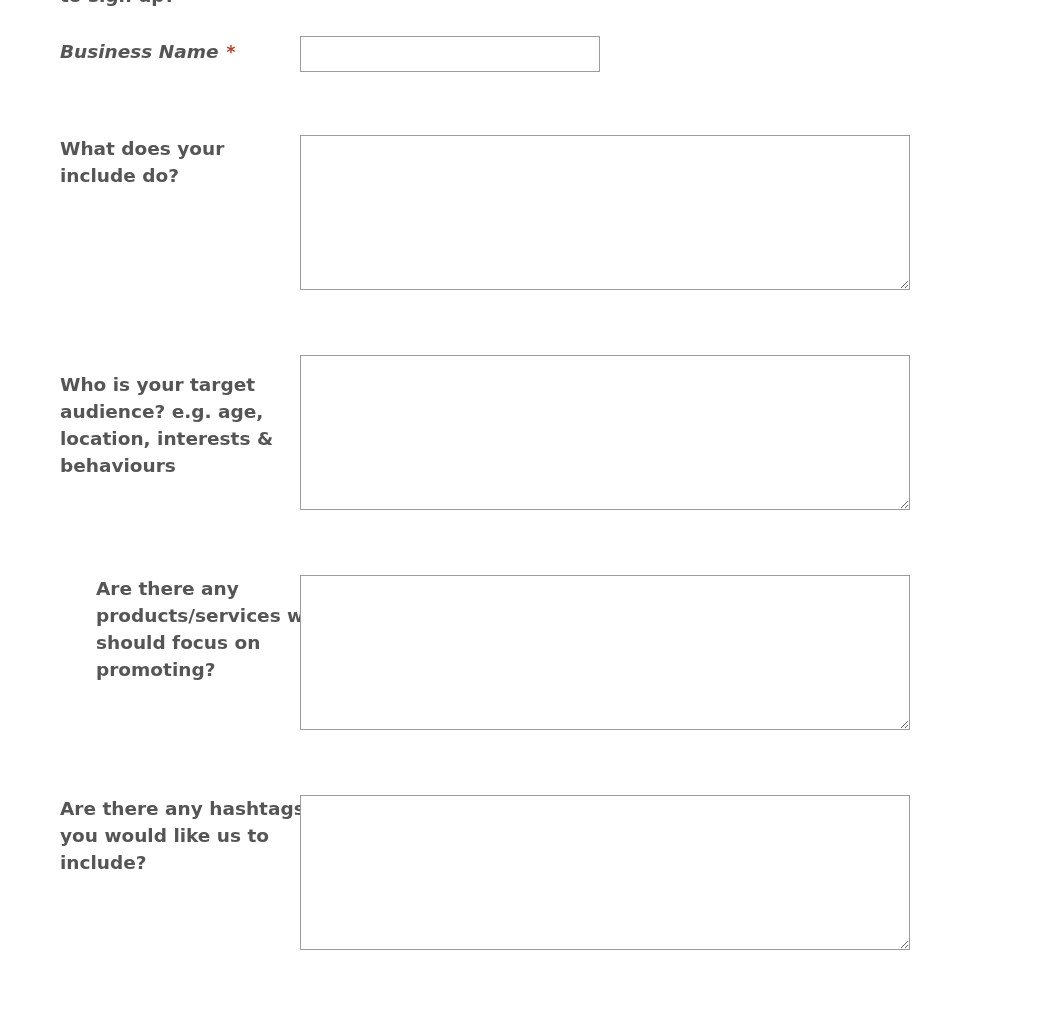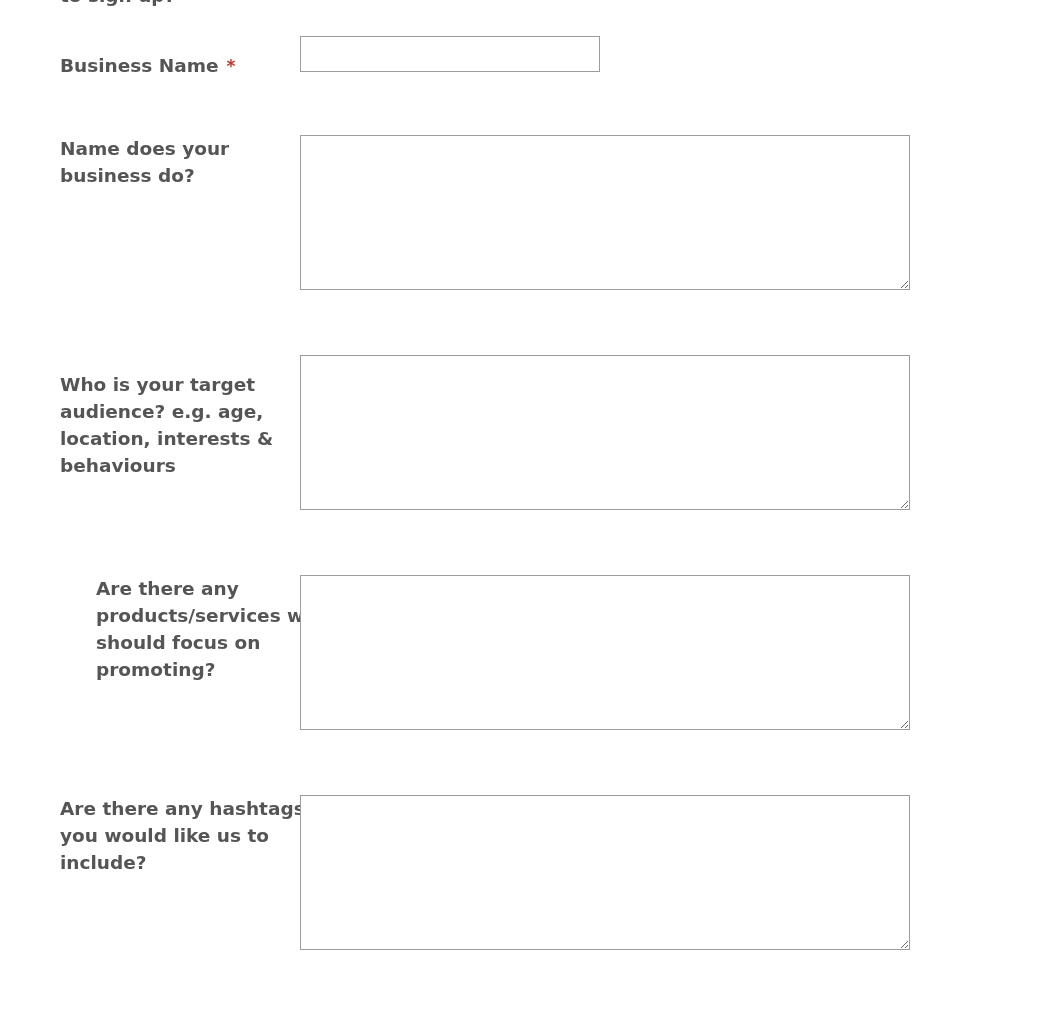--- a/index.html
+++ b/index.html
@@ -67,21 +67,21 @@
     outline: none;
     resize: both;
     overflow: auto;
     display: block;
   }
   
   #row-signup       { top: -18px; }
   #row-signup .label { top: 0px; width: 230px; }
 
   #row-business     { top: 36px; }
-  #row-business .label { top: 16px; width: 230px; }
+  #row-business .label { top: 2px; width: 230px; font-style: italic; }
   #row-business .field-wrap { left: 300px; top: 0px; }
 
   #row-what         { top: 135px; }
   #row-what .label  { top: 0px; width: 230px; }
   #row-what .field-wrap { left: 300px; top: 0px; }
 
   #row-audience     { top: 355px; }
   #row-audience .label { top: 16px; width: 245px; }
   #row-audience .field-wrap { left: 300px; top: 0px; }
 
@@ -103,21 +103,21 @@
   </div>
 
   <div class="row" id="row-business">
     <div class="label"><span>Business Name</span><span class="req">*</span></div>
     <div class="field-wrap">
       <input class="text-field" type="text" placeholder="" style="">
     </div>
   </div>
 
   <div class="row" id="row-what">
-    <div class="label">Name does your business do?</div>
+    <div class="label">What does your include do?</div>
     <div class="field-wrap">
       <textarea class="area-field" style="height: 155px;" placeholder=""></textarea>
     </div>
   </div>
 
   <div class="row" id="row-audience">
     <div class="label">Who is your target audience? e.g. age, location, interests &amp; behaviours</div>
     <div class="field-wrap">
       <textarea class="area-field" style="height: 155px;" placeholder=""></textarea>
     </div>

